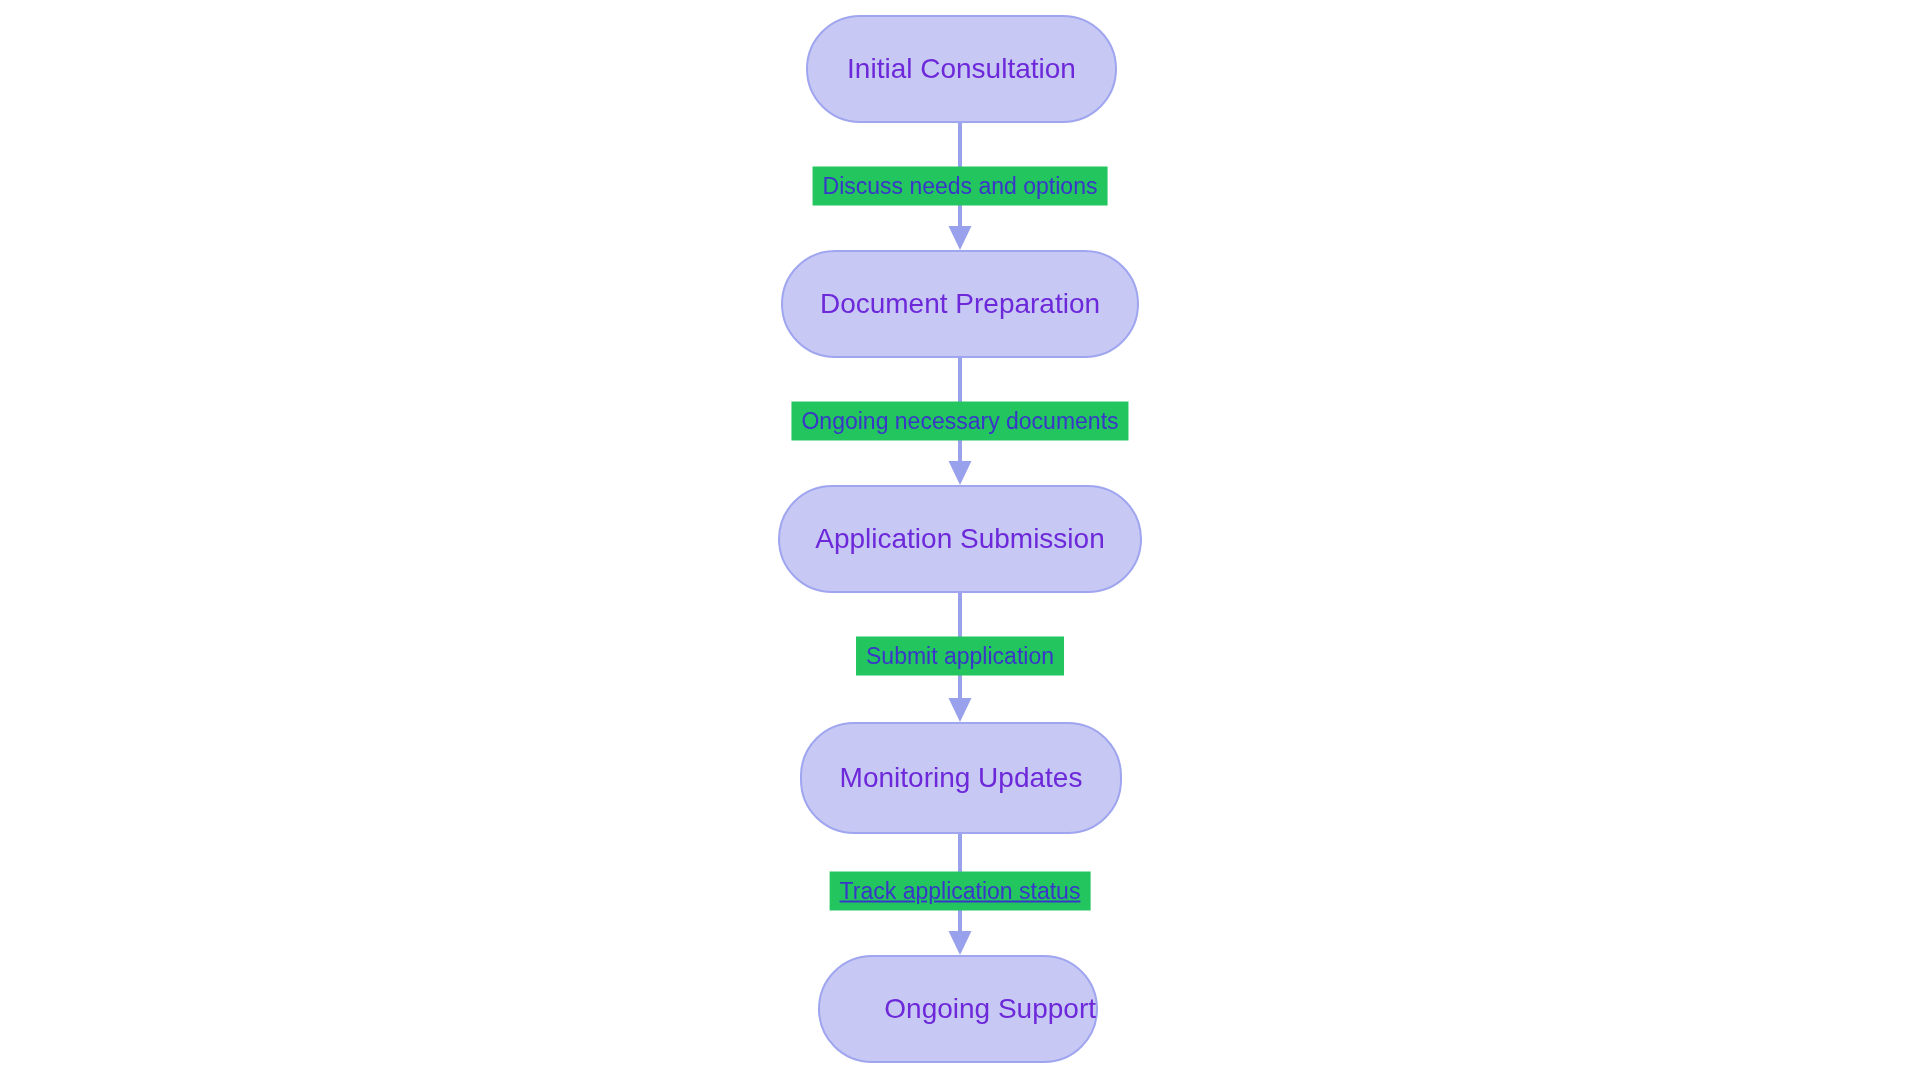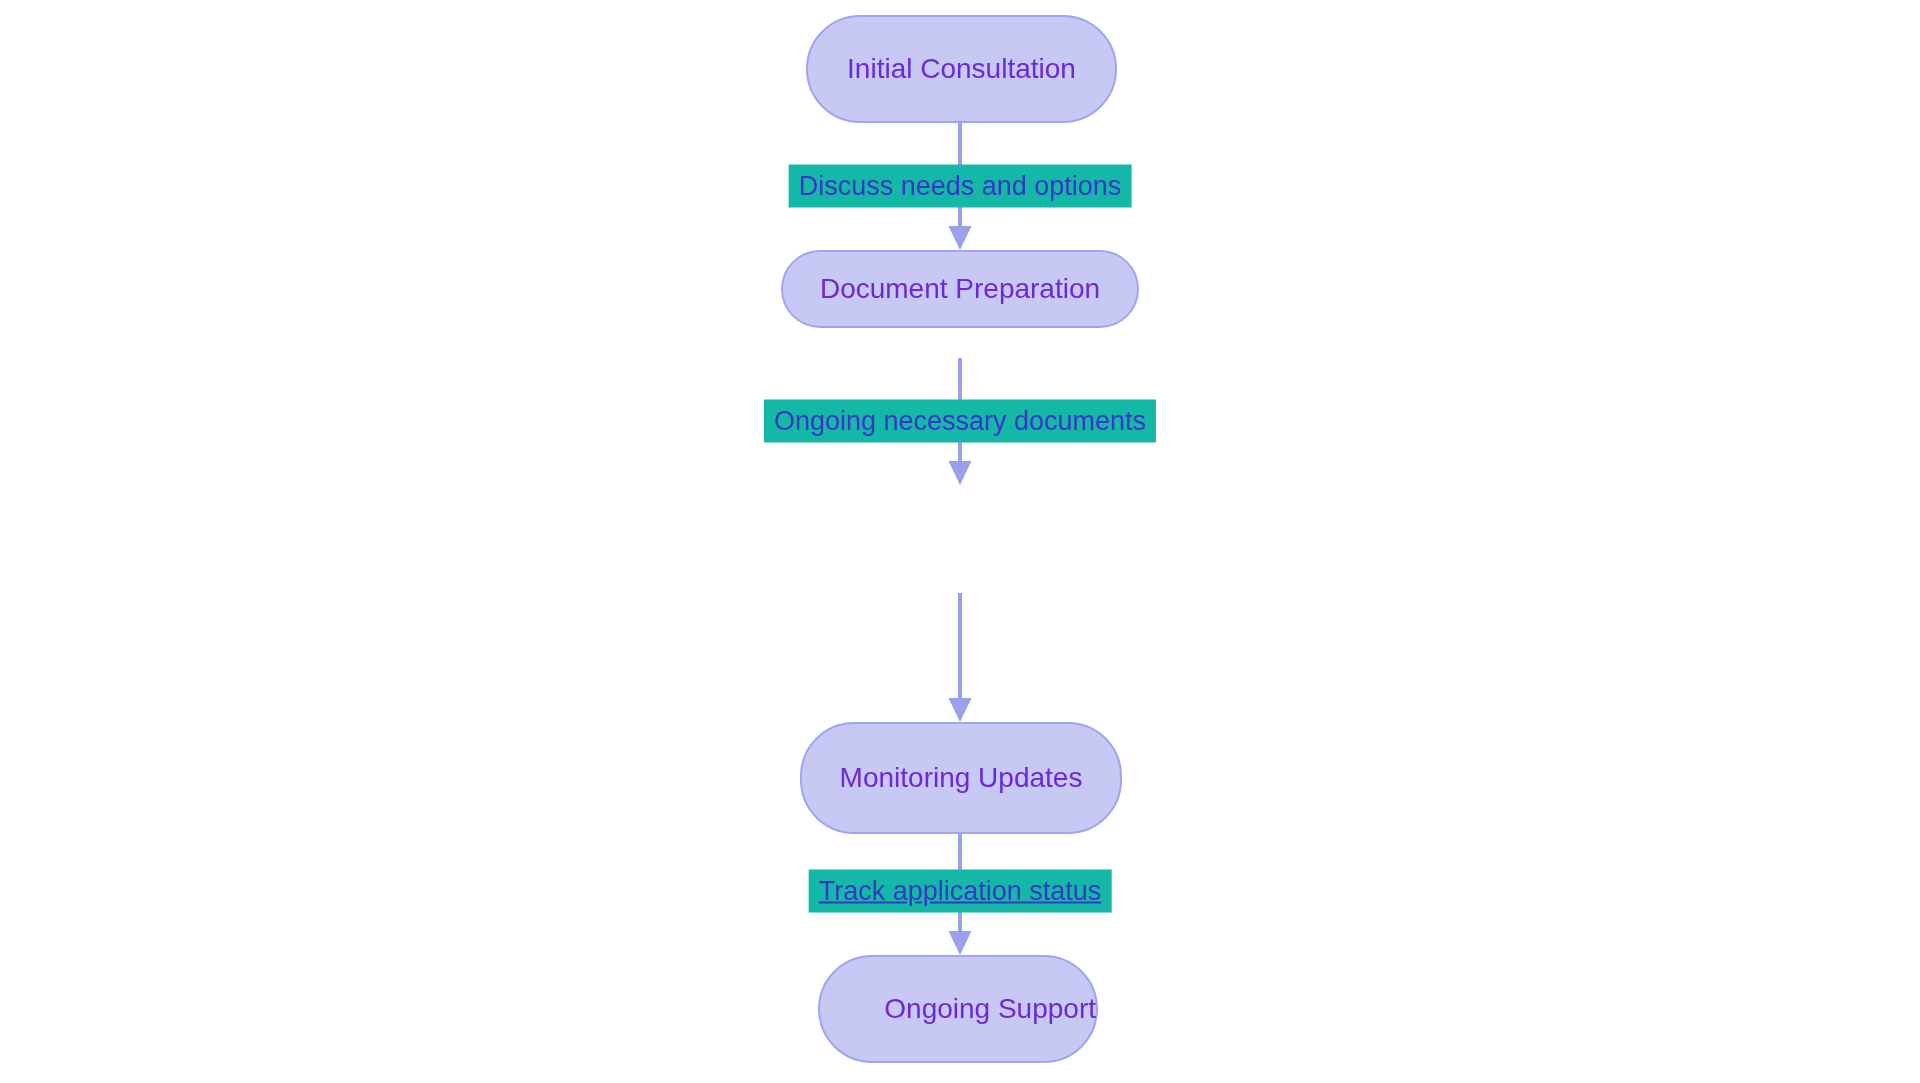--- a/index.html
+++ b/index.html
@@ -31,32 +31,32 @@
     border-radius: 54px;
     display: flex;
     align-items: center;
     justify-content: center;
     color: #6d28d9;
     font-size: 28px;
     text-align: center;
     white-space: nowrap;
   }
   .node-1 { left: 806px; top: 15px;  width: 311px; height: 108px; }
-  .node-2 { left: 781px; top: 250px; width: 358px; height: 78px; }
+  .node-2 { left: 781px; top: 250px; width: 358px; height: 108px; }
   .node-3 { left: 778px; top: 485px; width: 364px; height: 108px; }
   .node-4 { left: 800px; top: 722px; width: 322px; height: 112px; }
   .node-5 { left: 818px; top: 955px; width: 280px; height: 108px; justify-content: flex-end; }
   .edge-label {
     position: absolute;
     left: 960px;
     transform: translate(-50%, -50%);
-    background: #14b8a6;
+    background: #22c55e;
     padding: 6px 10px;
     color: #3936c9;
-    font-size: 27px;
+    font-size: 23px;
     white-space: nowrap;
     text-align: center;
   }
   .edge-label-1 { top: 186px; }
   .edge-label-2 { top: 421px; }
   .edge-label-3 { top: 656px; }
   .edge-label-4 { top: 891px; text-decoration: underline; }
 </style>
 </head>
 <body>
@@ -87,21 +87,25 @@
   </div>
 
   <div class="edge-label edge-label-1">Discuss needs and options</div>
 
   <div class="node node-2">
     <span>Document Preparation</span>
   </div>
 
   <div class="edge-label edge-label-2">Ongoing necessary documents</div>
 
+  <div class="node node-3">
+    <span>Application Submission</span>
+  </div>
 
+  <div class="edge-label edge-label-3">Submit application</div>
 
   <div class="node node-4">
     <span>Monitoring Updates</span>
   </div>
 
   <div class="edge-label edge-label-4">Track application status</div>
 
   <div class="node node-5">
     <span>Ongoing Support</span>
   </div>

